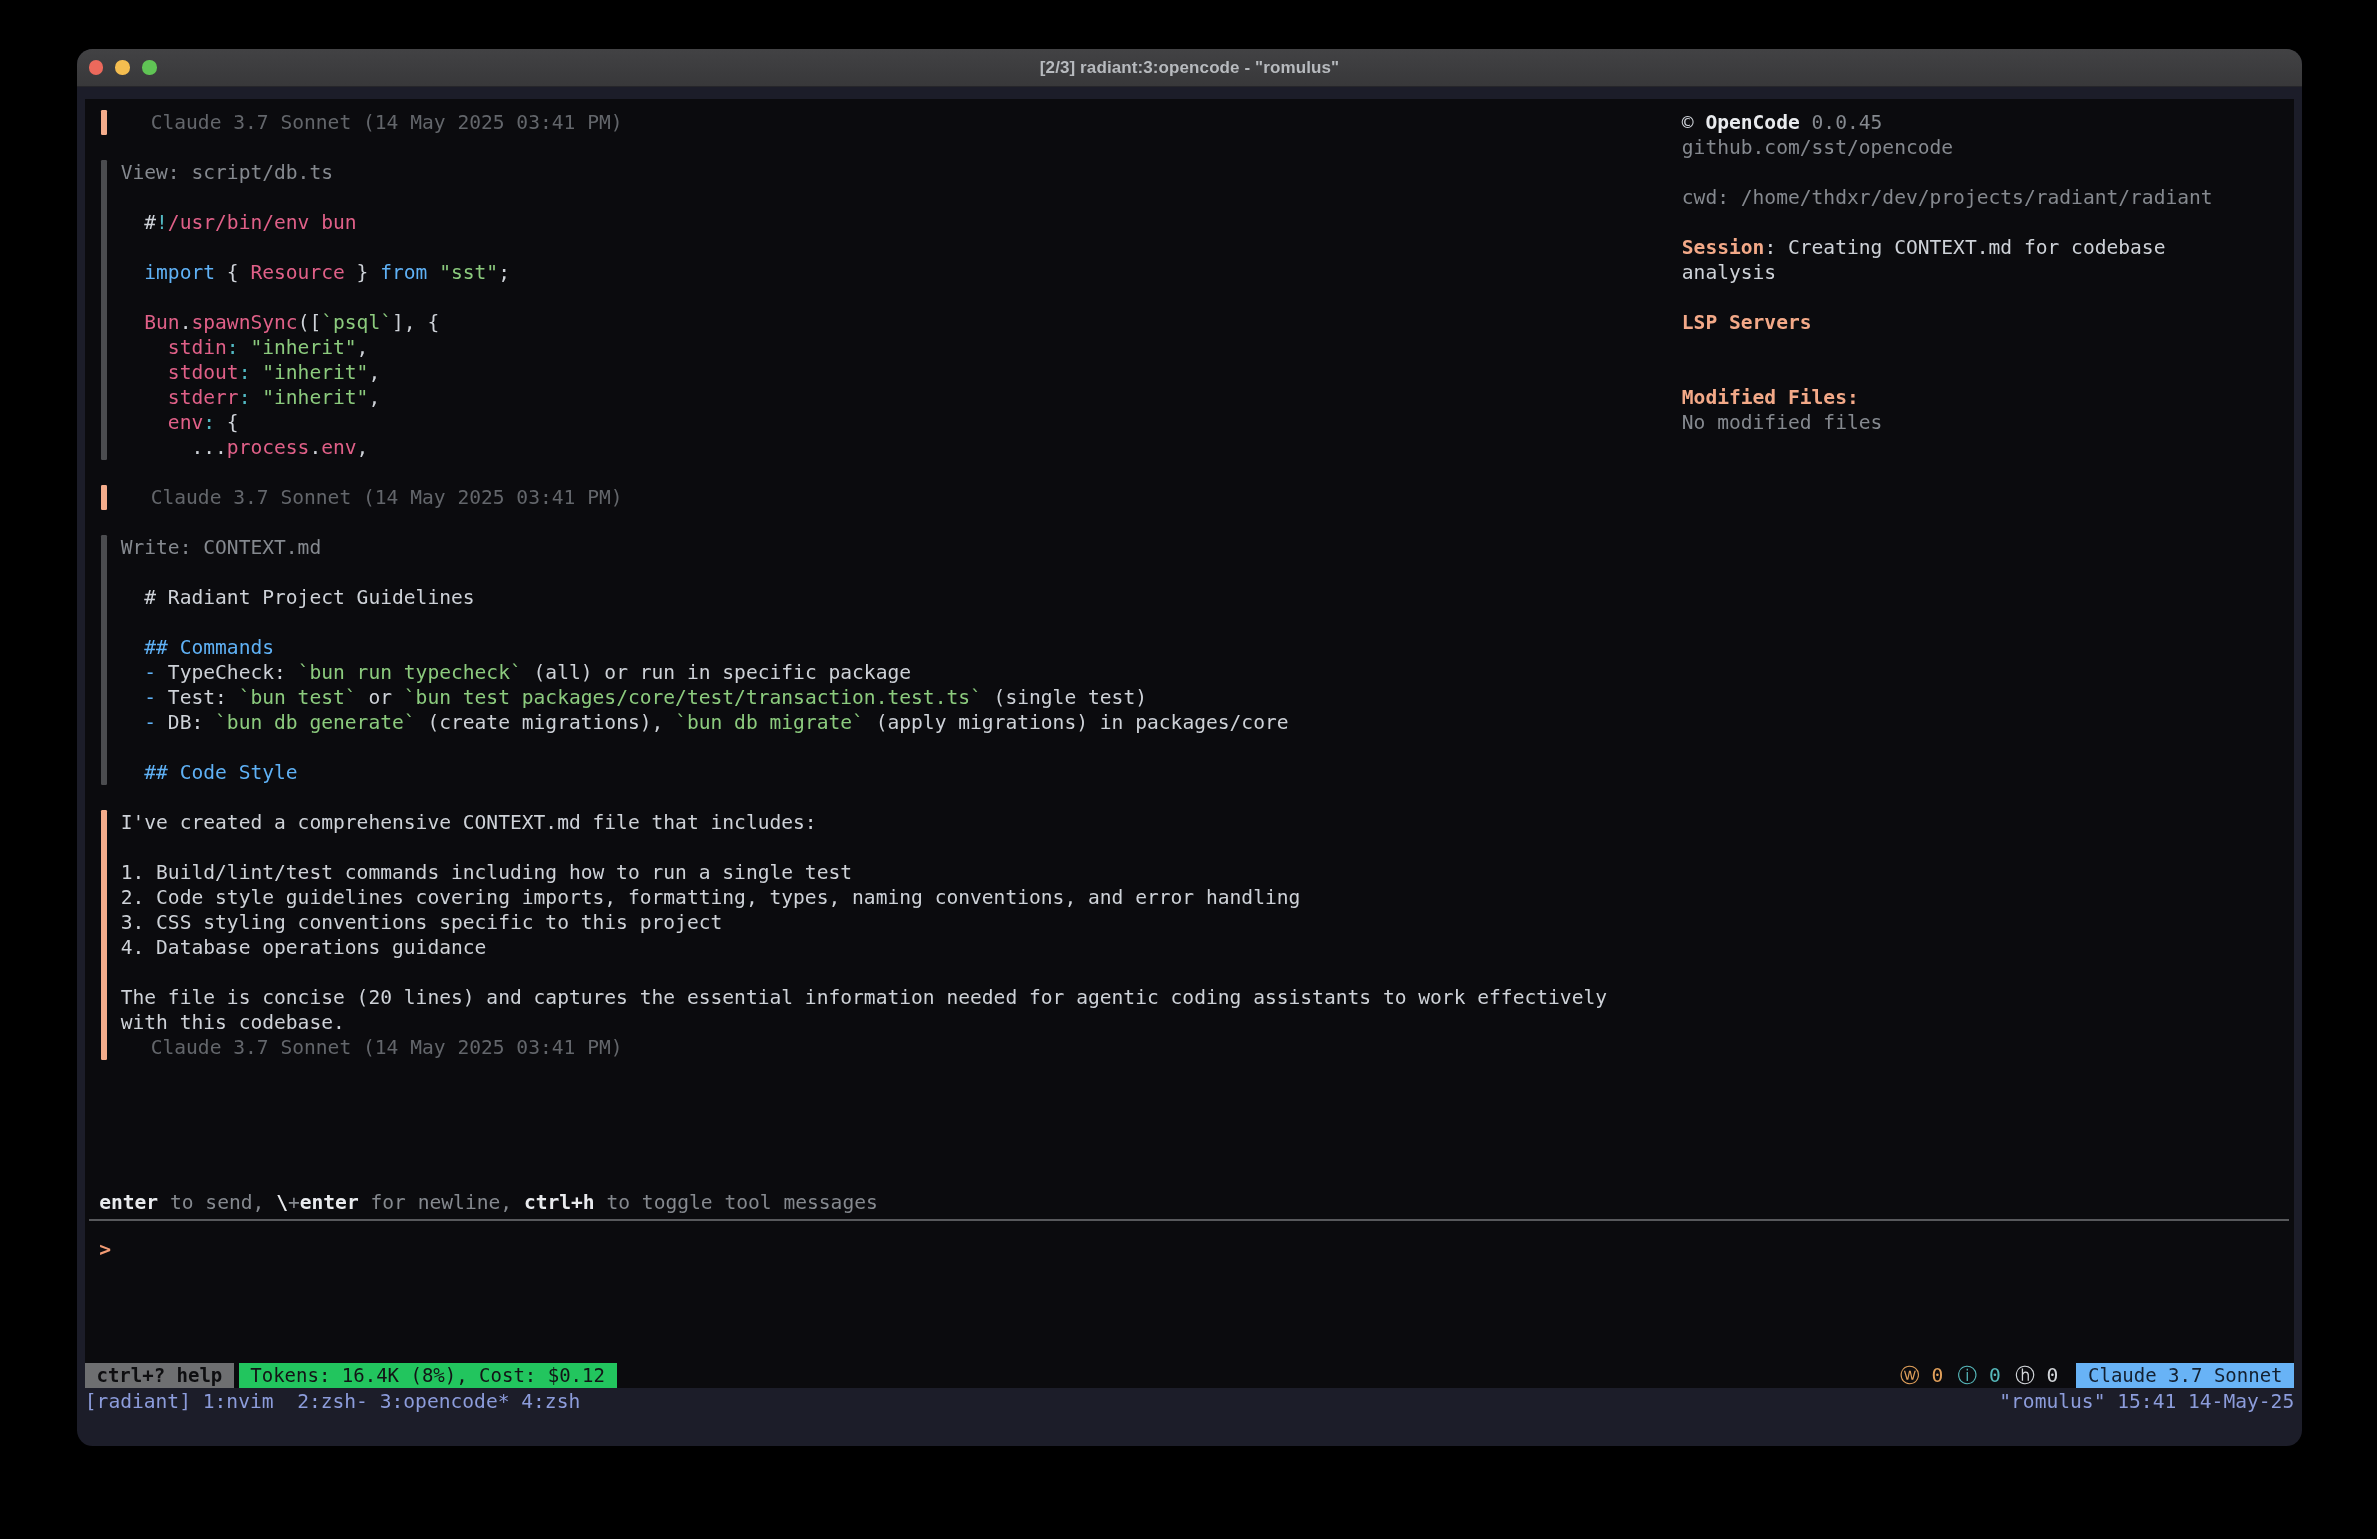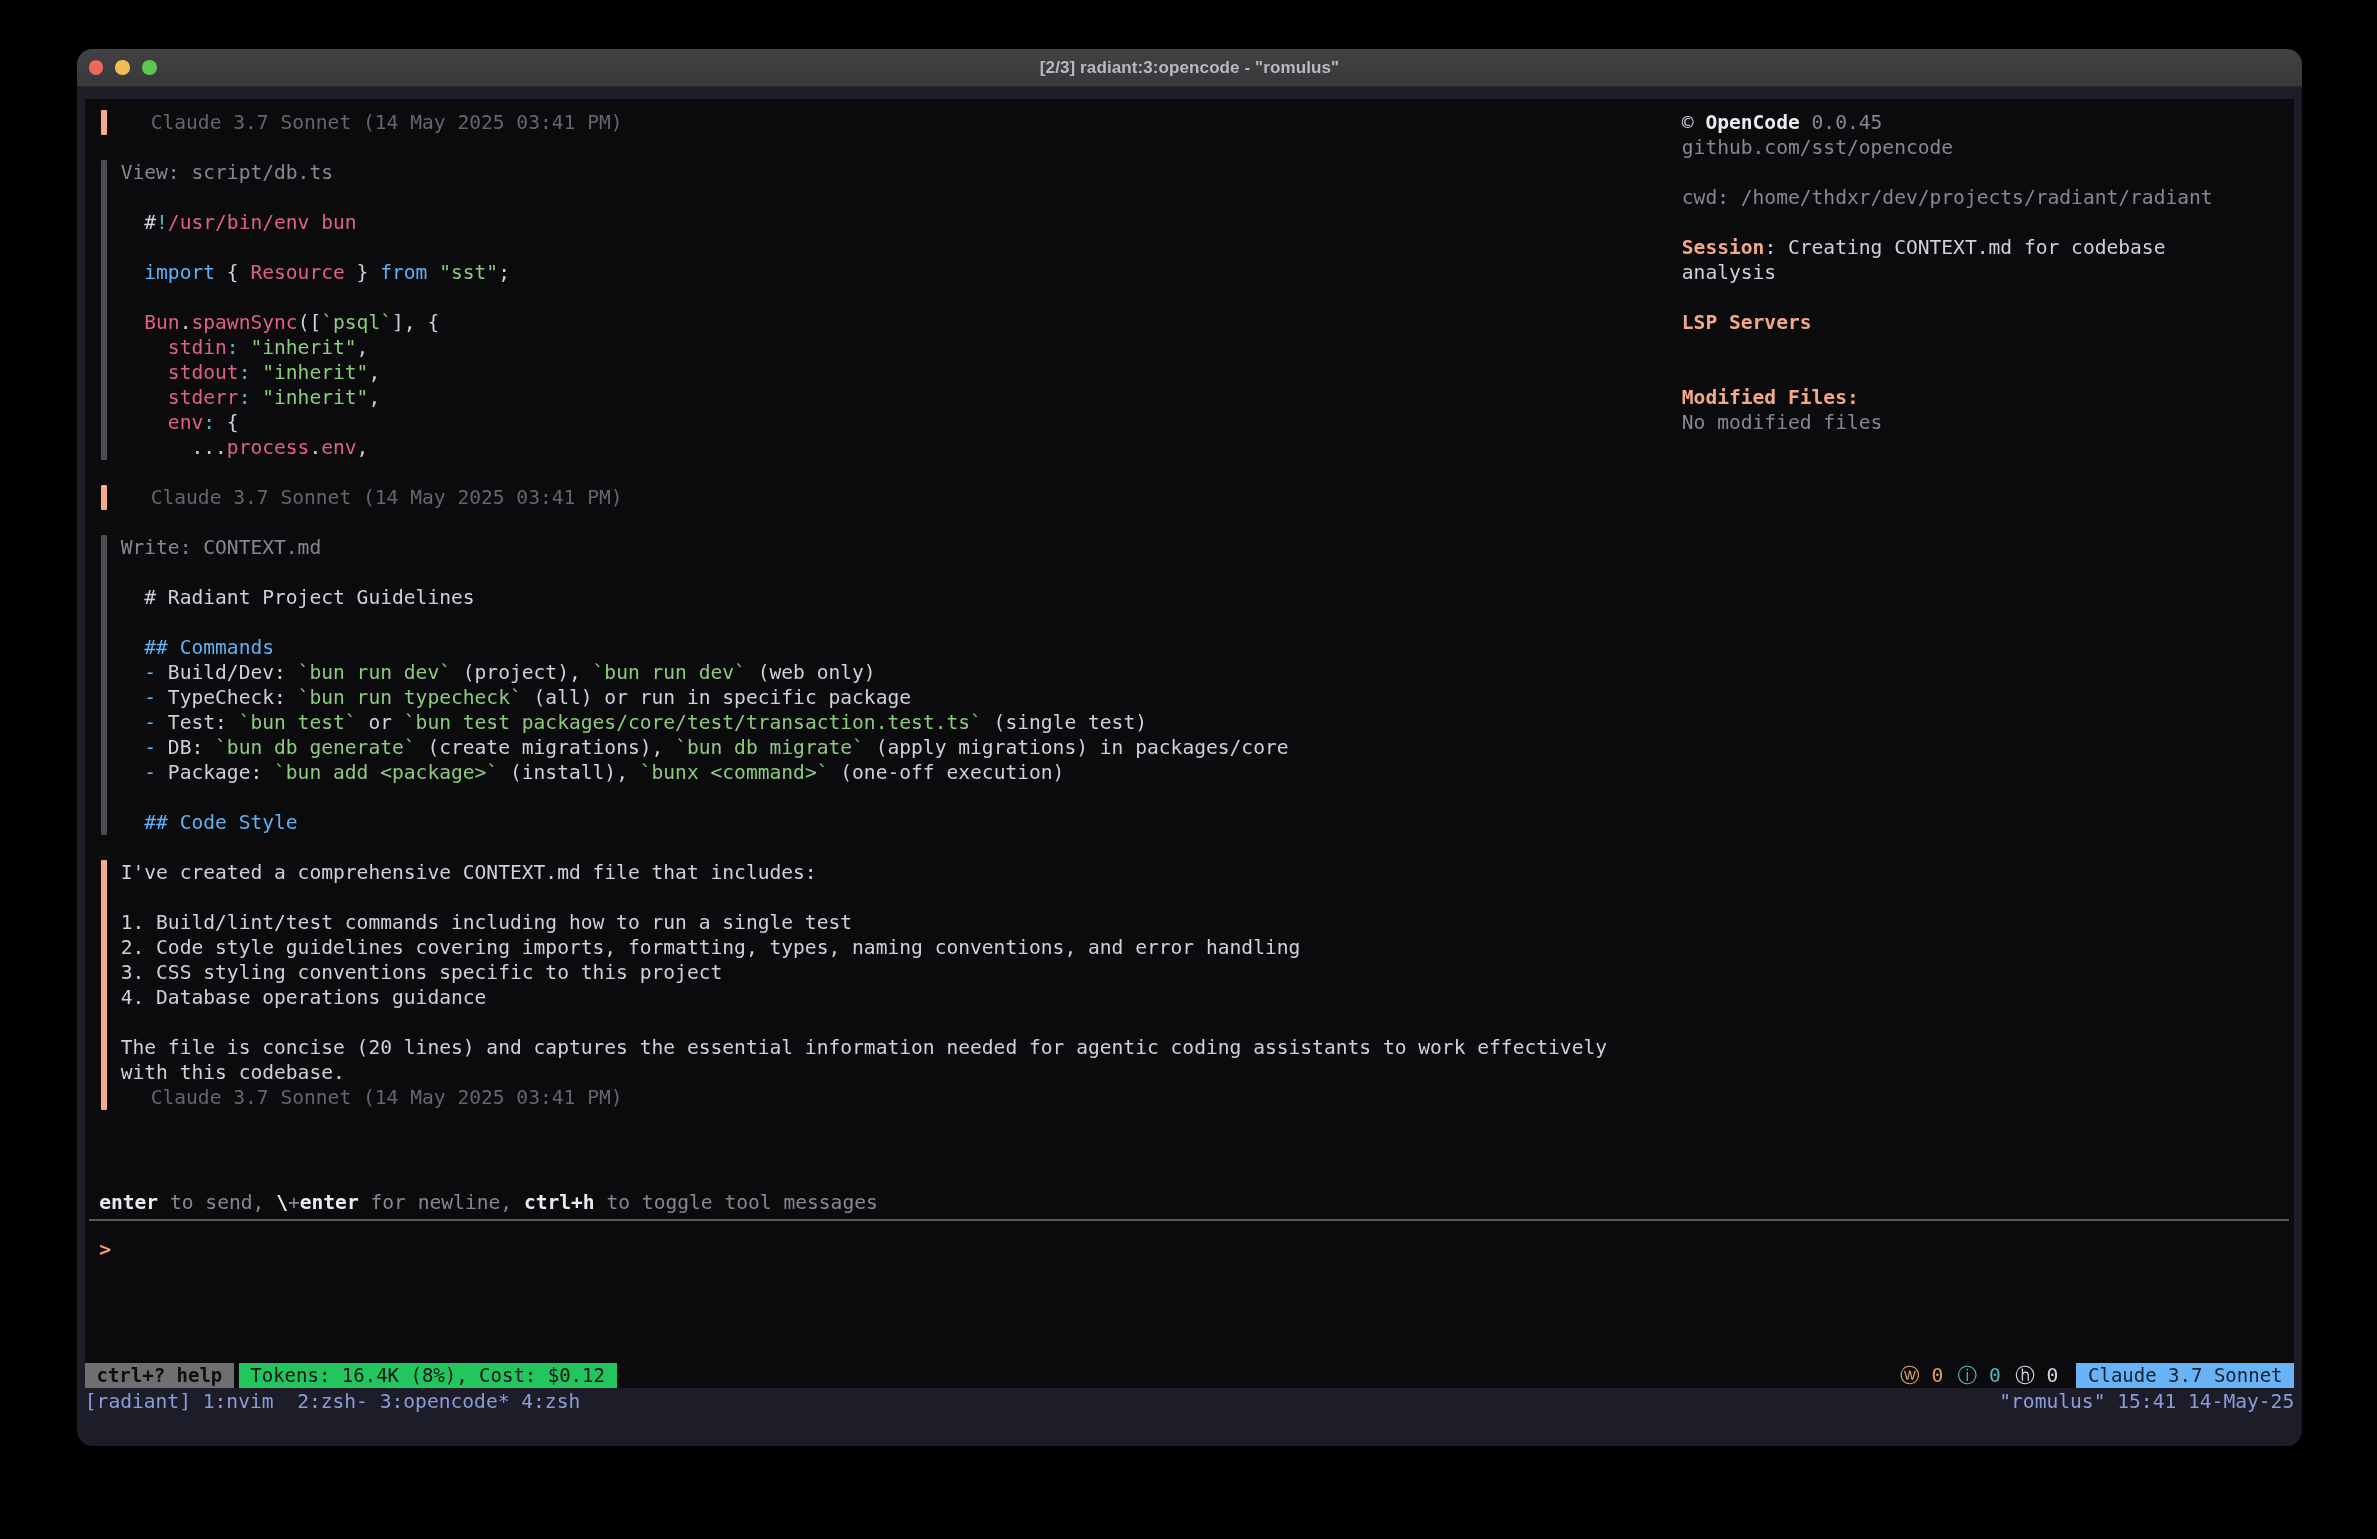--- a/index.html
+++ b/index.html
@@ -124,25 +124,23 @@
           </div>
         </div>
         <div class="block">
           <div class="bar gray"></div>
           <div class="lines">
             <div class="line"><span class="c-g">Write: CONTEXT.md</span></div>
             <div class="line">&nbsp;</div>
             <div class="line"><span class="c-w">  # Radiant Project Guidelines</span></div>
             <div class="line">&nbsp;</div>
             <div class="line"><span class="c-b">  ## Commands</span></div>
-            <div class="line"><span class="c-b">  -</span><span class="c-w"> Build/Dev: </span><span class="c-gr">`bun run dev`</span><span class="c-w"> (project), </span><span class="c-gr">`bun run dev`</span><span class="c-w"> (web only)</span></div>
             <div class="line"><span class="c-b">  -</span><span class="c-w"> TypeCheck: </span><span class="c-gr">`bun run typecheck`</span><span class="c-w"> (all) or run in specific package</span></div>
             <div class="line"><span class="c-b">  -</span><span class="c-w"> Test: </span><span class="c-gr">`bun test`</span><span class="c-w"> or </span><span class="c-gr">`bun test packages/core/test/transaction.test.ts`</span><span class="c-w"> (single test)</span></div>
             <div class="line"><span class="c-b">  -</span><span class="c-w"> DB: </span><span class="c-gr">`bun db generate`</span><span class="c-w"> (create migrations), </span><span class="c-gr">`bun db migrate`</span><span class="c-w"> (apply migrations) in packages/core</span></div>
-            <div class="line"><span class="c-b">  -</span><span class="c-w"> Package: </span><span class="c-gr">`bun add &lt;package&gt;`</span><span class="c-w"> (install), </span><span class="c-gr">`bunx &lt;command&gt;`</span><span class="c-w"> (one-off execution)</span></div>
             <div class="line">&nbsp;</div>
             <div class="line"><span class="c-b">  ## Code Style</span></div>
           </div>
         </div>
         <div class="block">
           <div class="bar orange"></div>
           <div class="lines">
             <div class="line"><span class="c-w">I've created a comprehensive CONTEXT.md file that includes:</span></div>
             <div class="line">&nbsp;</div>
             <div class="line"><span class="c-w">1. Build/lint/test commands including how to run a single test</span></div>

